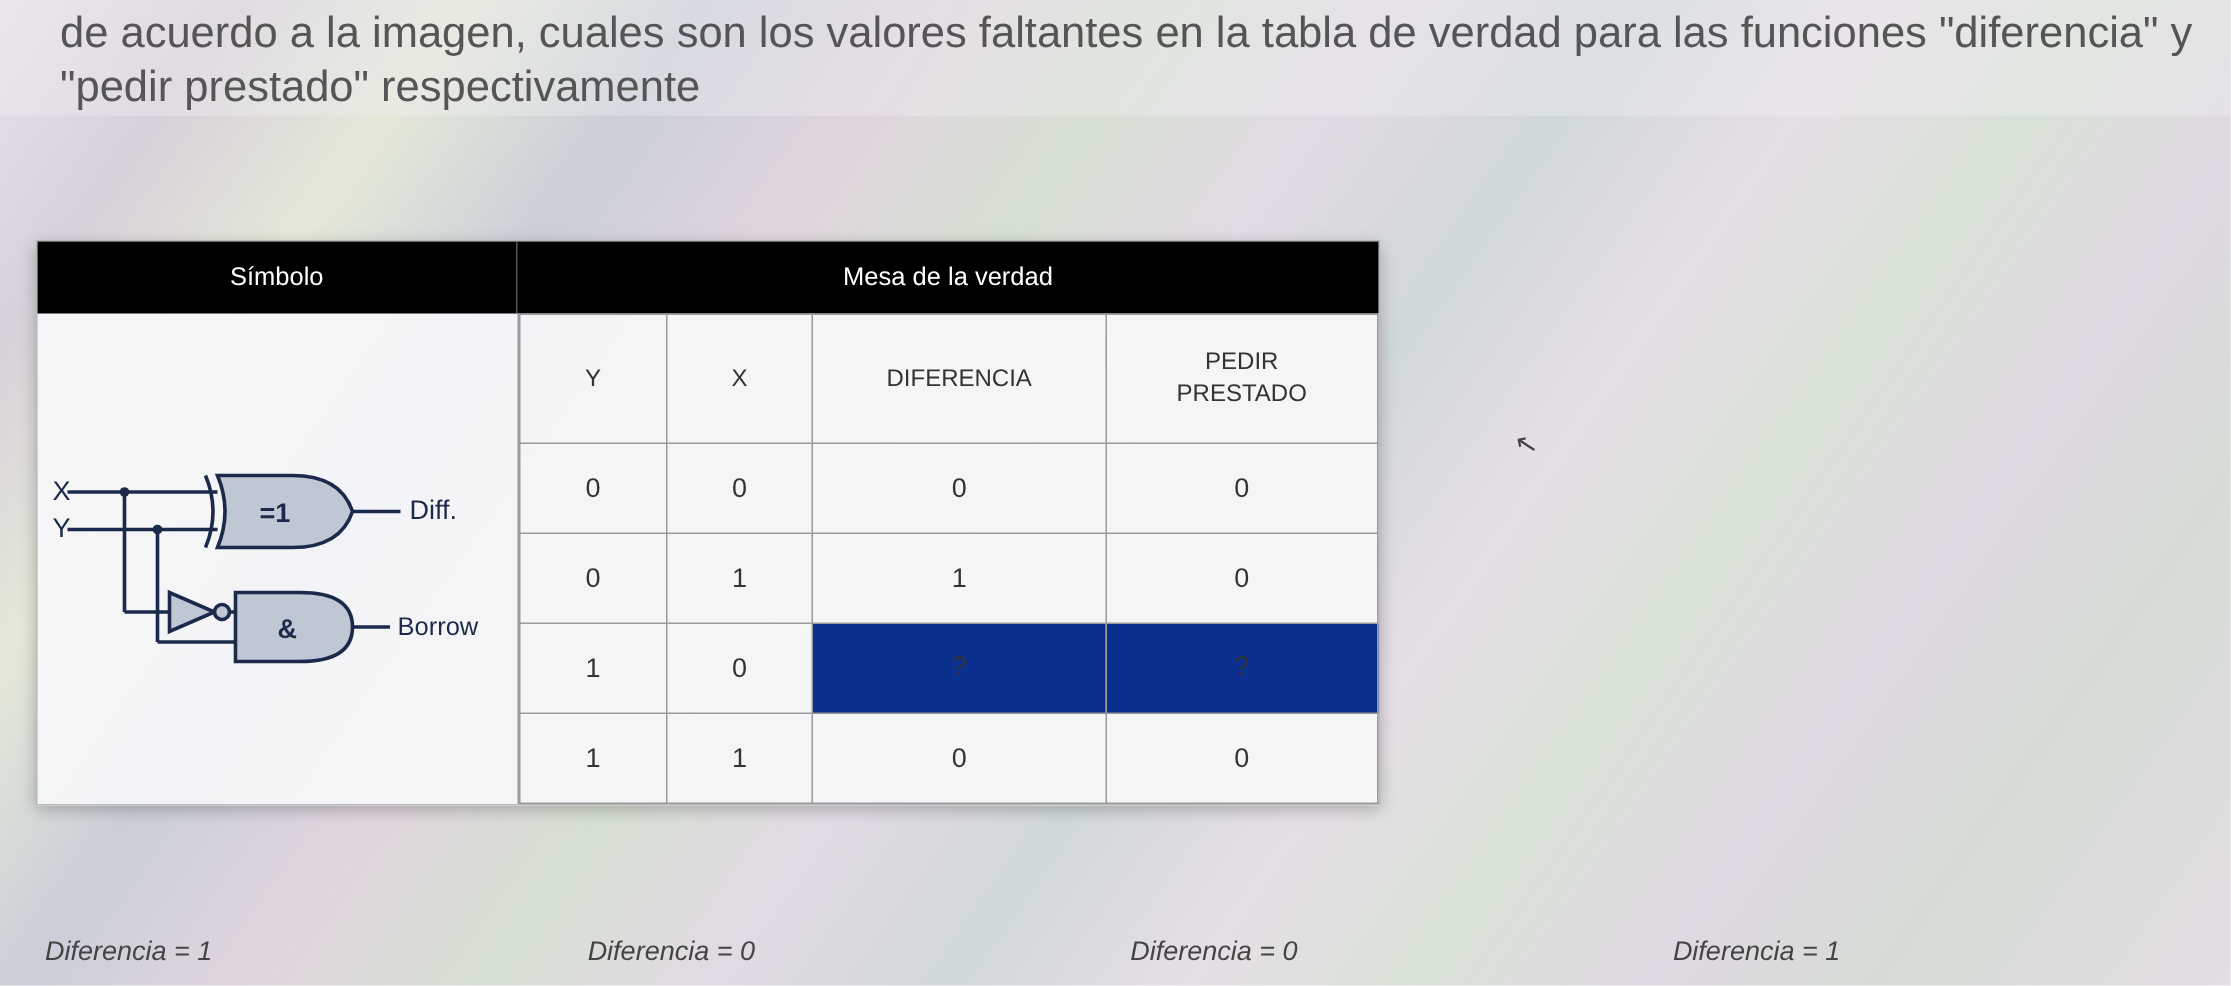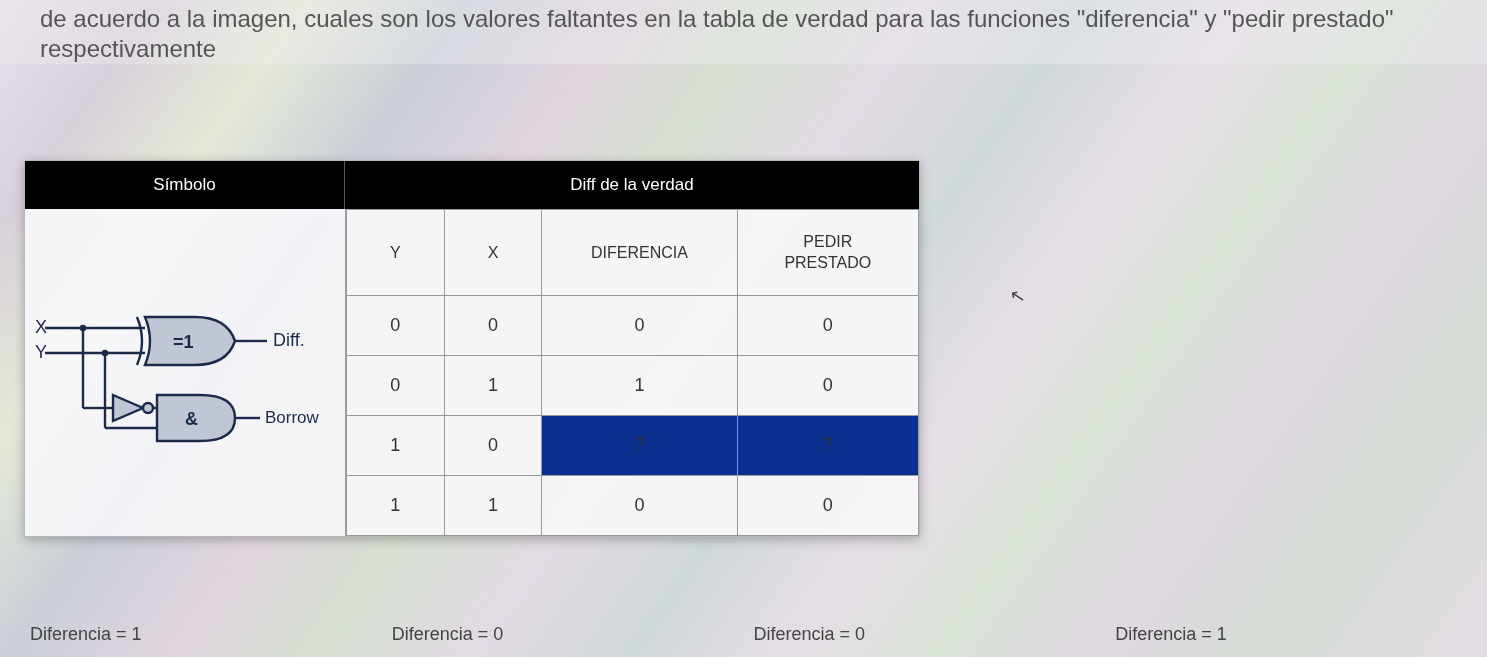--- a/index.html
+++ b/index.html
@@ -9,21 +9,21 @@
     background: linear-gradient(125deg,
       #e8e0ea 0%, #d8d0da 8%, #e4e8d8 16%, #cacfd8 24%,
       #e0d4de 32%, #d6e0d2 40%, #e2dae4 48%, #d0d8da 56%,
       #e6dee6 64%, #d8e2d6 72%, #e0d8e2 80%, #d4dcd4 88%, #e4dce4 100%);
     color: #3a3a3a;
     position: relative;
     overflow: hidden;
   }
   .question {
     padding: 4px 20px 0 40px;
-    font-size: 24px;
+    font-size: 29px;
     line-height: 1.25;
     color: #555;
     background: rgba(240,240,244,0.35);
   }
   .card {
     position: absolute;
     left: 24px;
     top: 160px;
     width: 896px;
     background: rgba(248,248,250,0.88);
@@ -96,21 +96,21 @@
   }
   .options {
     position: absolute;
     left: 20px;
     right: 20px;
     bottom: 6px;
     display: flex;
     font-size: 18px;
     color: #444;
   }
-  .opt { flex: 1; padding: 6px 10px; }
+  .opt { flex: 1; padding: 6px 10px; font-style: italic; }
   .cursor {
     position: absolute;
     left: 1010px;
     top: 285px;
     font-size: 18px;
     color: #444;
     transform: rotate(-12deg);
   }
   svg .gate-fill { fill: #bfc6d4; }
   svg .gate-stroke { stroke: #1b2a4a; stroke-width: 2.4; fill: none; }
@@ -118,21 +118,21 @@
   svg .lbl { font-family: Arial, sans-serif; fill: #1b2a4a; }
 </style>
 </head>
 <body>
 
 <div class="question">de acuerdo a la imagen, cuales son los valores faltantes en la tabla de verdad para las funciones "diferencia" y "pedir prestado" respectivamente</div>
 
 <div class="card">
   <div class="card-header">
     <div class="hdr-symbol">Símbolo</div>
-    <div class="hdr-truth">Diff de la verdad</div>
+    <div class="hdr-truth">Mesa de la verdad</div>
   </div>
   <div class="card-body">
 
     <div class="symbol-area">
       <svg viewBox="0 0 300 200" width="300" height="200">
 
         <line class="wire" x1="10" y1="55" x2="110" y2="55"></line>
         <line class="wire" x1="10" y1="80" x2="110" y2="80"></line>
         <text class="lbl" x="0" y="60" font-size="18">X</text>
         <text class="lbl" x="0" y="85" font-size="18">Y</text>

